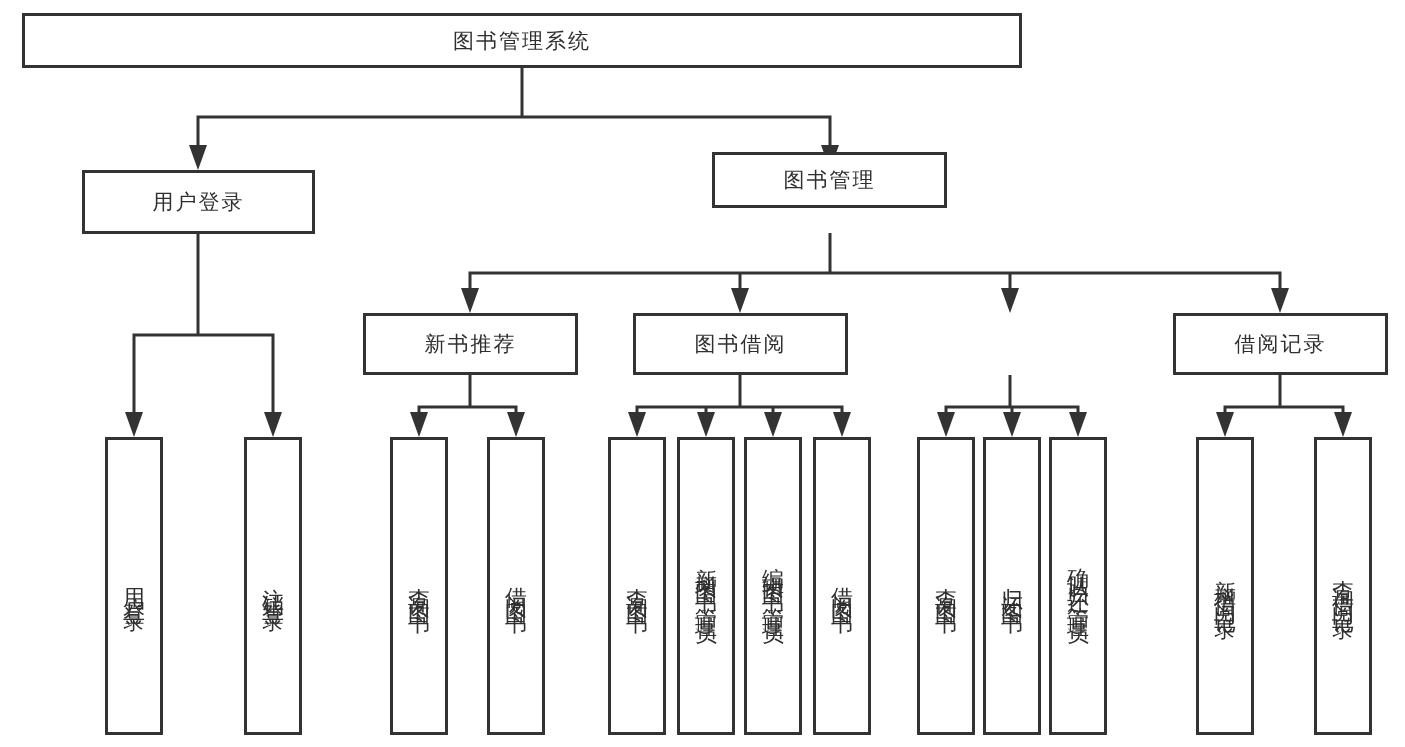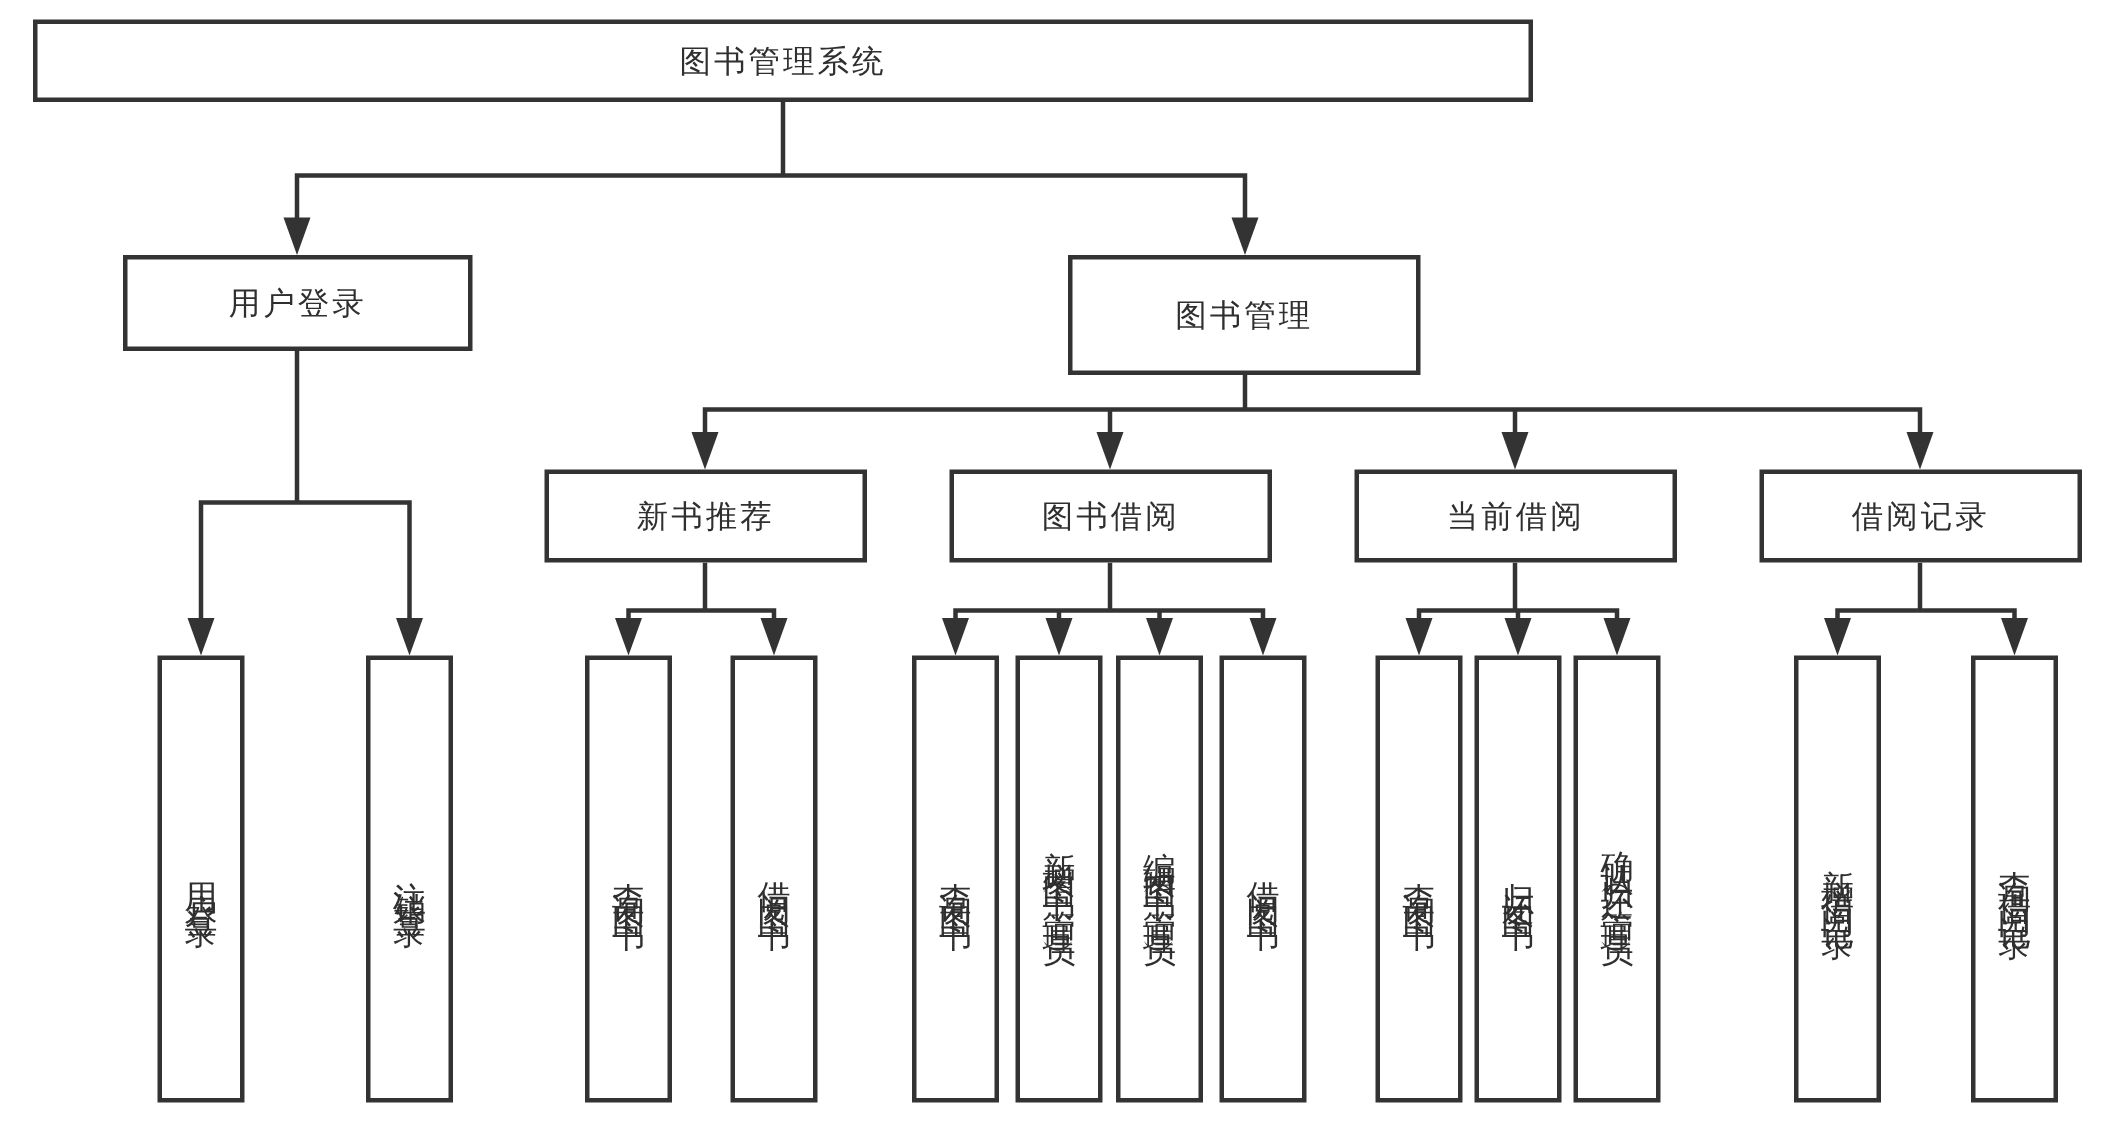--- a/index.html
+++ b/index.html
@@ -74,25 +74,24 @@
 
     <polyline class="ln" points="1280,375 1280,407"></polyline>
     <polyline class="ln" points="1225,414 1225,407 1343,407 1343,414"></polyline>
     <polygon class="ar" points="1216,412 1234,412 1225,437"></polygon>
     <polygon class="ar" points="1334,412 1352,412 1343,437"></polygon>
   </svg>
 
   <div class="box" style="left:22px;top:13px;width:1000px;height:55px">图书管理系统</div>
 
   <div class="box" style="left:82px;top:170px;width:233px;height:64px">用户登录</div>
-  <div class="box" style="left:712px;top:170px;width:235px;height:80px">图书管理</div>
+  <div class="box" style="left:712px;top:152px;width:235px;height:56px">图书管理</div>
 
   <div class="box" style="left:633px;top:313px;width:215px;height:62px">图书借阅</div>
   <div class="box" style="left:363px;top:313px;width:215px;height:62px">新书推荐</div>
-  <div class="box" style="left:903px;top:313px;width:215px;height:62px">当前借阅</div>
   <div class="box" style="left:1173px;top:313px;width:215px;height:62px">借阅记录</div>
 
   <div class="box vbox" style="left:105px;top:437px;width:58px;height:298px">用户登录</div>
   <div class="box vbox" style="left:244px;top:437px;width:58px;height:298px">注销登录</div>
 
   <div class="box vbox" style="left:390px;top:437px;width:58px;height:298px">查询图书</div>
   <div class="box vbox" style="left:487px;top:437px;width:58px;height:298px">借阅图书</div>
 
   <div class="box vbox" style="left:608px;top:437px;width:58px;height:298px">查询图书</div>
   <div class="box vbox" style="left:677px;top:437px;width:58px;height:298px">新增图书（管理员）</div>

